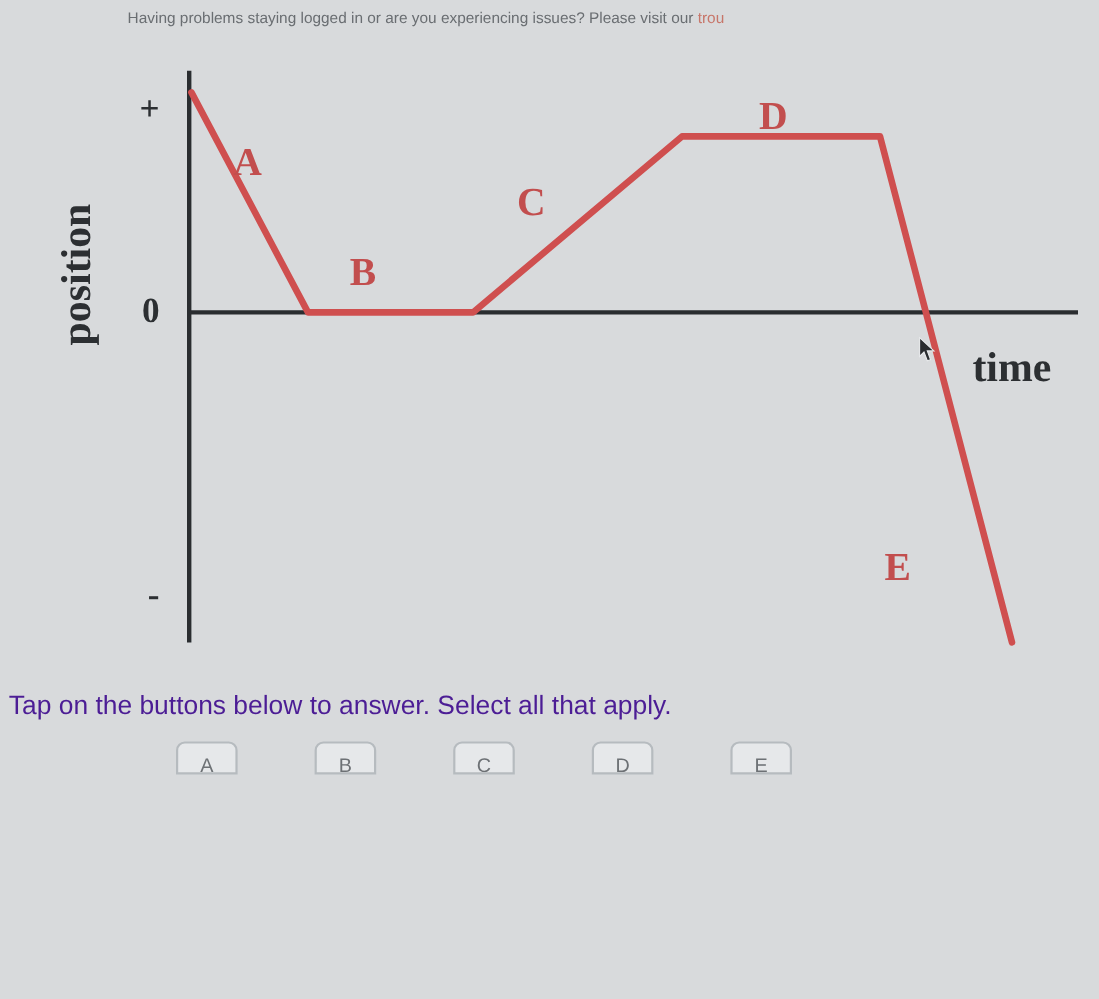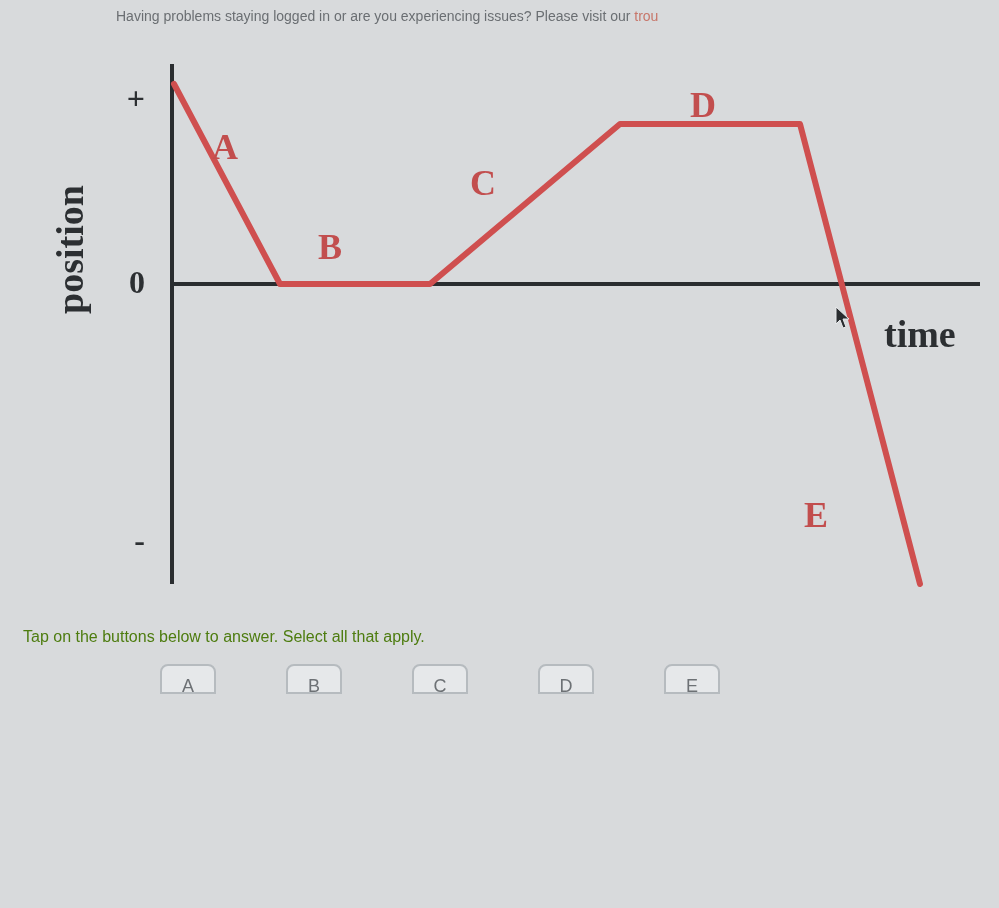--- a/index.html
+++ b/index.html
@@ -93,23 +93,23 @@
     pointer-events: none;
   }
   svg.graph {
     position: absolute;
     left: 160px;
     top: 10px;
     width: 820px;
     height: 540px;
   }
   .instructions {
-    padding: 14px 0 0 23px;
-    font-size: 16px;
-    color: #4d7c0f;
+    padding: 14px 0 0 8px;
+    font-size: 24px;
+    color: #4c1d95;
   }
   .answer-row {
     display: flex;
     gap: 70px;
     padding: 18px 0 0 160px;
   }
   .answer-btn {
     width: 56px;
     height: 30px;
     border: 2px solid #b6bbbf;

